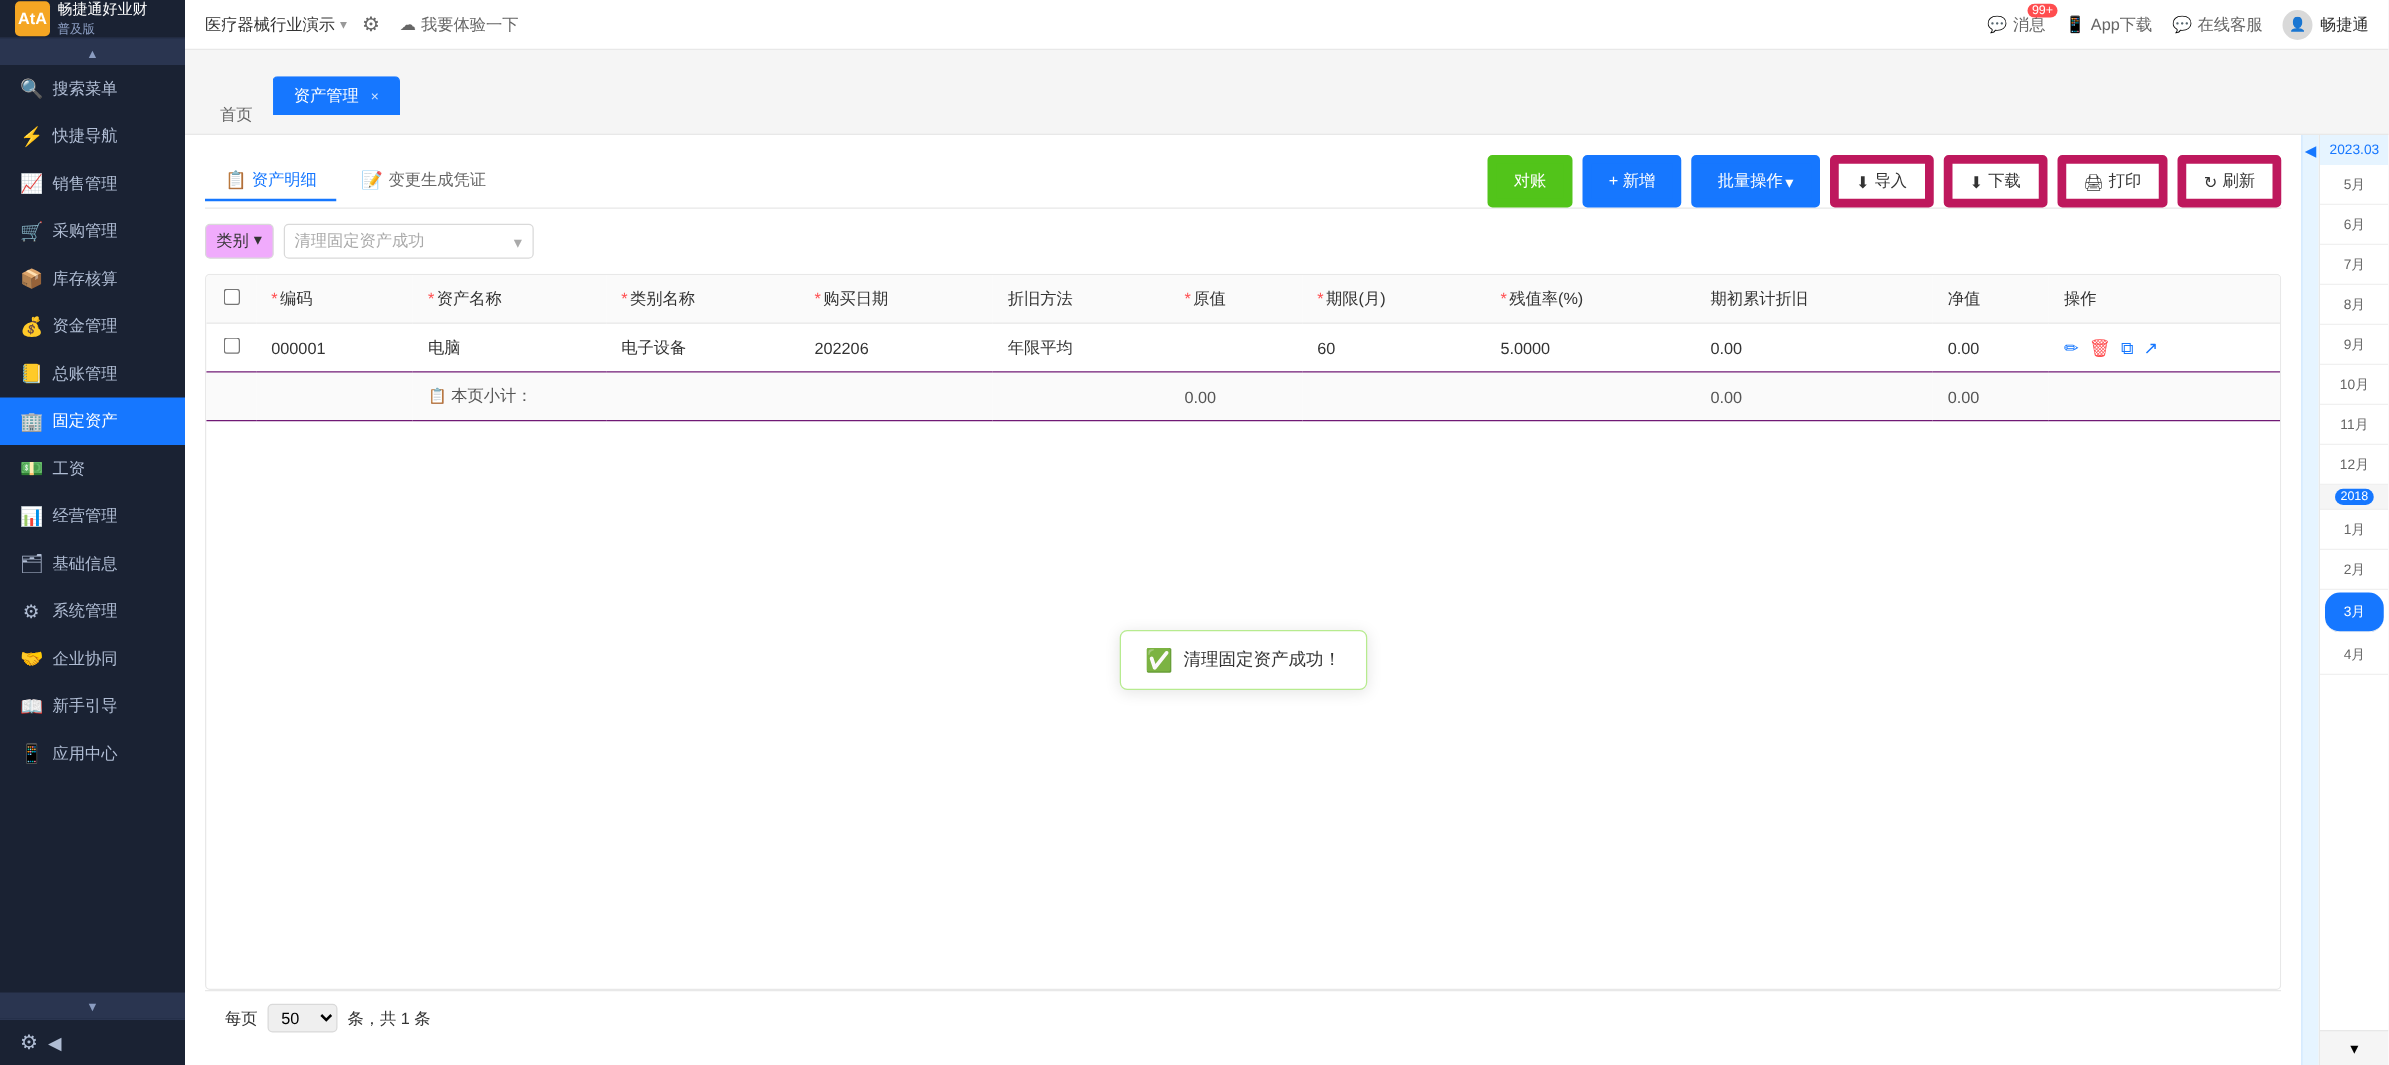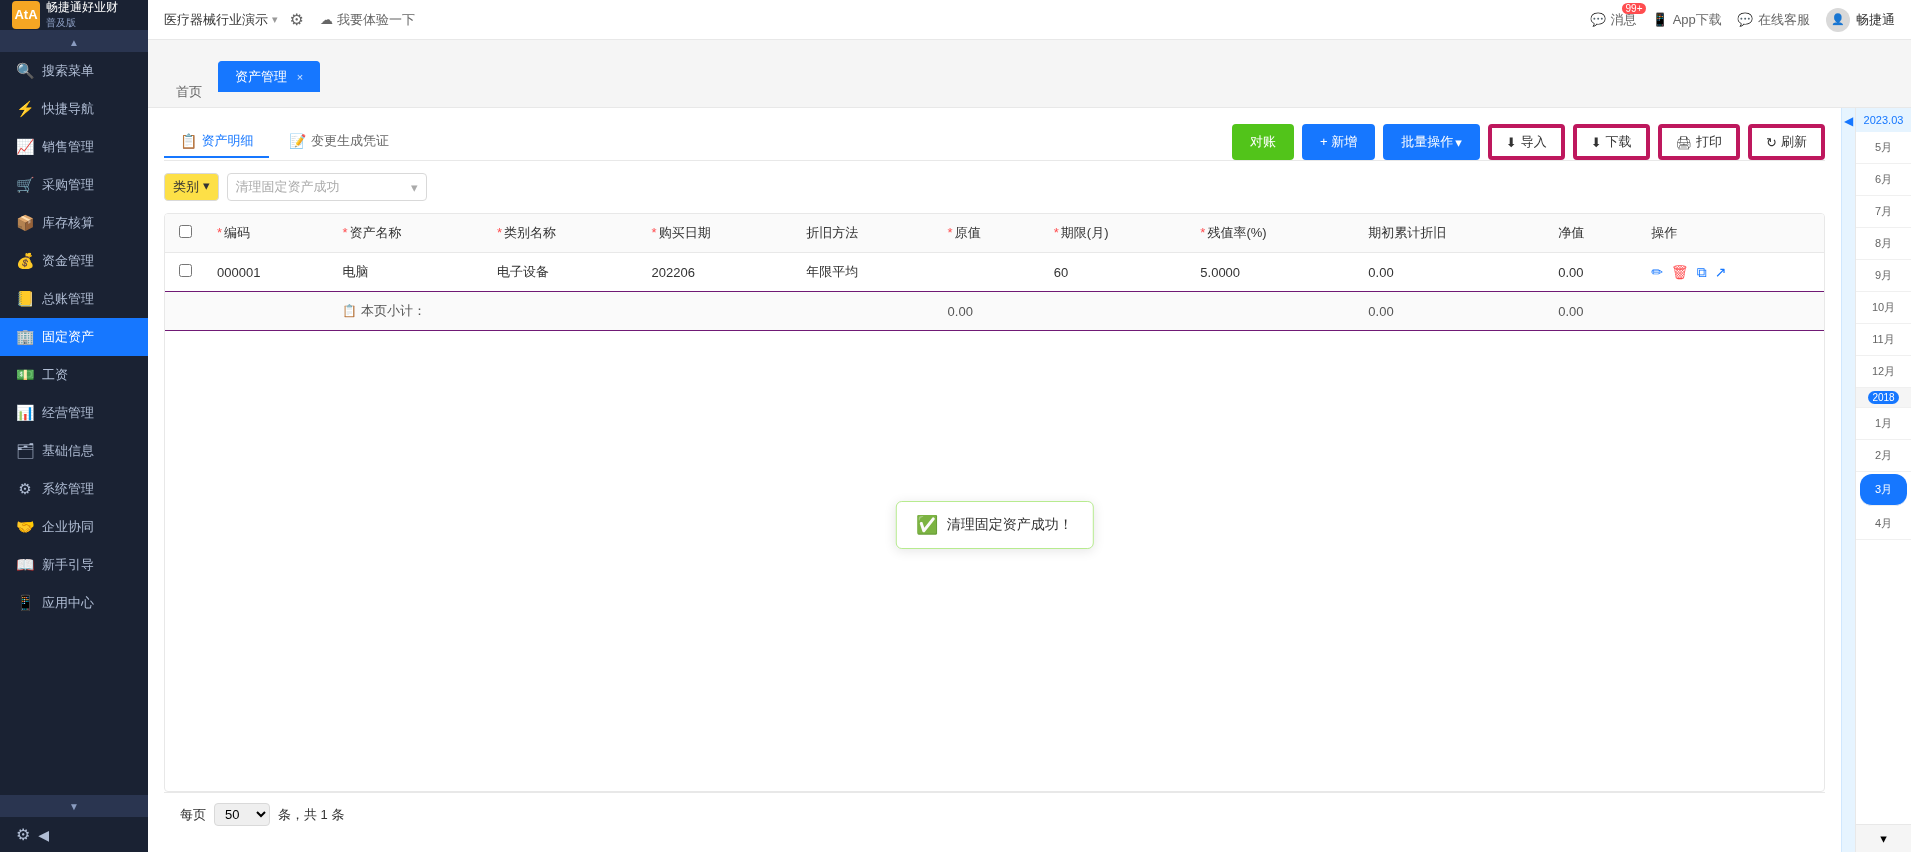--- a/index.html
+++ b/index.html
@@ -177,21 +177,21 @@
     }
     .sub-tab.active {
       color: #1677ff;
       border-bottom: 2px solid #1677ff;
     }
     .sub-tab-icon { font-size: 14px; }
     .toolbar-right { margin-left: auto; display: flex; gap: 8px; align-items: center; }
     .btn {
       padding: 5px 14px;
       border-radius: 4px;
-      border: 4px solid #be185d;
+      border: 7px solid #be185d;
       cursor: pointer;
       font-size: 13px;
       background: #fff;
       color: #333;
       display: flex; align-items: center; gap: 4px;
     }
     .btn-primary { background: #1677ff; color: #fff; border-color: #1677ff; }
     .btn-green { background: #52c41a; color: #fff; border-color: #52c41a; }
     .btn-batch {
       background: #1677ff; color: #fff; border-color: #1677ff;
@@ -204,21 +204,21 @@
       align-items: center;
       gap: 8px;
       margin-bottom: 12px;
     }
     .filter-select {
       display: flex; align-items: flex-start; gap: 4px;
       border: 1px solid #d9d9d9;
       border-radius: 4px;
       padding: 4px 8px;
       cursor: pointer;
-      background: #fde047;
+      background: #f0abfc;
       font-size: 13px;
       color: #333;
     }
     .filter-select-wide {
       min-width: 200px;
       border: 1px solid #d9d9d9;
       border-radius: 4px;
       padding: 4px 8px;
       cursor: pointer;
       background: #fff;

